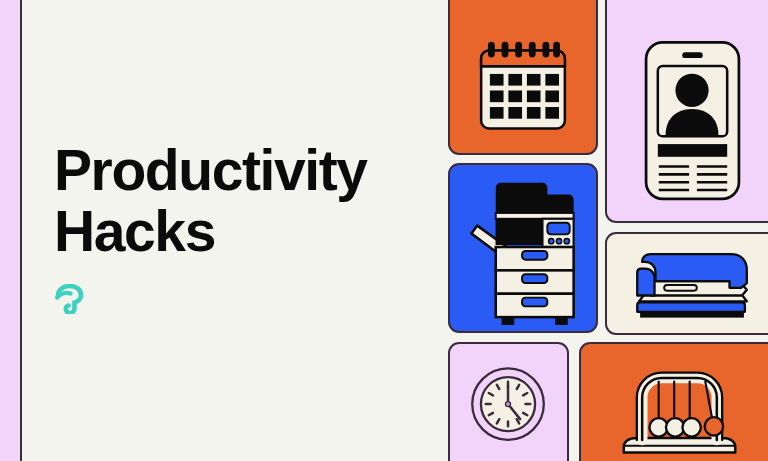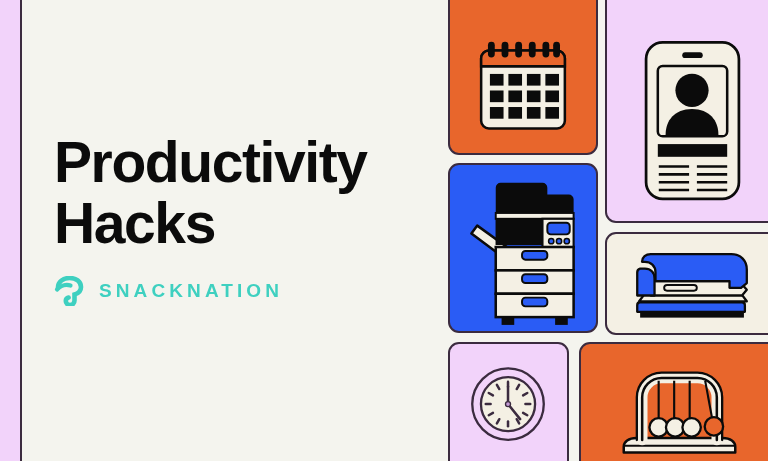--- a/index.html
+++ b/index.html
@@ -27,21 +27,21 @@
     height: 461px;
     background: #F2D3FA;
     border-right: 2px solid #3B2B3F;
     box-sizing: border-box;
   }
 
   
   .text-block {
     position: absolute;
     left: 54px;
-    top: 132px;
+    top: 140px;
     width: 380px;
   }
   .headline {
     font-size: 57px;
     line-height: 1.07;
     font-weight: bold;
     color: #0B0B0B;
     letter-spacing: -1.4px;
     margin: 0;
     white-space: pre-line;
@@ -94,21 +94,20 @@
 
     <div class="logo-row">
       <span class="logo-mark">
         <svg viewBox="0 0 36 30" aria-hidden="true">
           <path d="M4 11.5 C4 5.5 9.5 2 15.5 2 C22 2 27 5.5 27 11 C27 15 24 17.5 20.5 18.5
                    L20.5 24.5 C20.5 27.5 18.5 29 16 29 C13.5 29 11.8 27.3 11.8 25
                    C11.8 23.3 12.9 22 14.6 21.6" fill="none" stroke="#3ED0C0" stroke-width="4.6" stroke-linecap="round"></path>
           <path d="M3 13.5 C6.5 9.5 12 8 16.5 9.5" fill="none" stroke="#3ED0C0" stroke-width="4.2" stroke-linecap="round"></path>
         </svg>
       </span>
-      <span class="logo-word">SNACKNATION</span>
     </div>
   </div>
 
   <div class="tile tile-calendar">
     <svg viewBox="0 0 150 167" preserveAspectRatio="xMidYMid meet">
       <g>
 
         <rect x="32" y="62" width="86" height="80" rx="8" fill="#F4F0E4" stroke="#0B0B0B" stroke-width="2.6"></rect>
 
         <path d="M32 70 a8 8 0 0 1 8 -8 h70 a8 8 0 0 1 8 8 v8 h-86 z" fill="#E8662C" stroke="#0B0B0B" stroke-width="2.6"></path>

